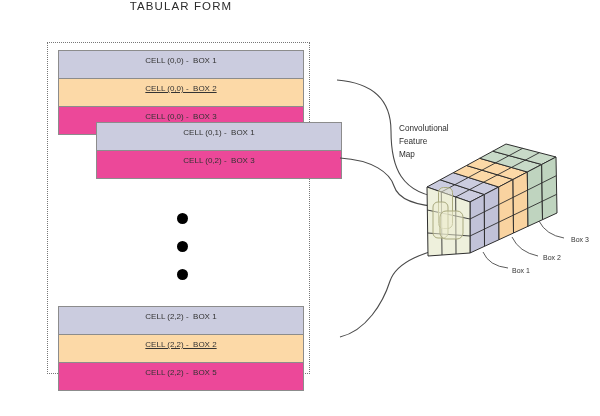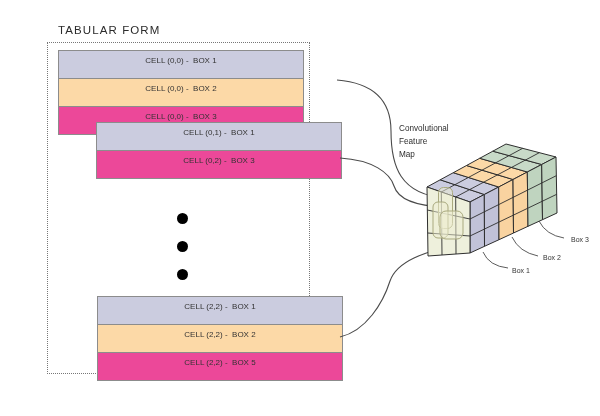--- a/index.html
+++ b/index.html
@@ -1,40 +1,40 @@
 <!DOCTYPE html>
 <html><head>
 <meta charset="utf-8">
 <style>
   html,body{margin:0;padding:0;background:#ffffff;}
   .stage{
     position:relative;width:600px;height:416px;background:#ffffff;overflow:hidden;
     font-family:"Liberation Sans", sans-serif;color:#2e2e2e;
   }
   .diagram-title{
-    position:absolute;left:58px;top:24px;width:246px;
+    position:absolute;left:58px;top:0;width:246px;text-align:center;
     font-size:11.5px;letter-spacing:1.1px;color:#2b2b2b;
   }
   .tabular-container{
     position:absolute;left:47px;top:42px;width:261px;height:330px;
     border:1px dotted #777777;
   }
   .cell-group{position:absolute;left:58px;width:246px;}
   .group-0{top:50px;}
   .group-1{top:122px;padding-left:38px;}
-  .group-2{top:296px;margin-left:39px;}
+  .group-2{top:306px;}
   .row{
     box-sizing:border-box;height:29px;margin-top:-1px;
     border:1px solid #8c8c8c;
     text-align:center;line-height:20px;font-size:8px;color:#333333;
     white-space:pre;
   }
   .row:first-child{margin-top:0;}
   .row-box1{background:#cbccdf;}
-  .row-box2{background:#fcd9a7;}
+  .row-box2{background:#fcd9a7;text-decoration:underline;}
   .row-box3{background:#ec4899;}
   .dot{
     position:absolute;left:177px;width:11px;height:11px;border-radius:50%;
     background:#000000;
   }
   .dot-0{top:213px;} .dot-1{top:241px;} .dot-2{top:269px;}
   svg{position:absolute;left:0;top:0;}
   .connector{fill:none;stroke:#4a4a4a;stroke-width:1.1;}
   .leader{fill:none;stroke:#4a4a4a;stroke-width:0.9;}
   .cube-edge{stroke:#2e2e2e;stroke-width:1;stroke-linejoin:round;}

